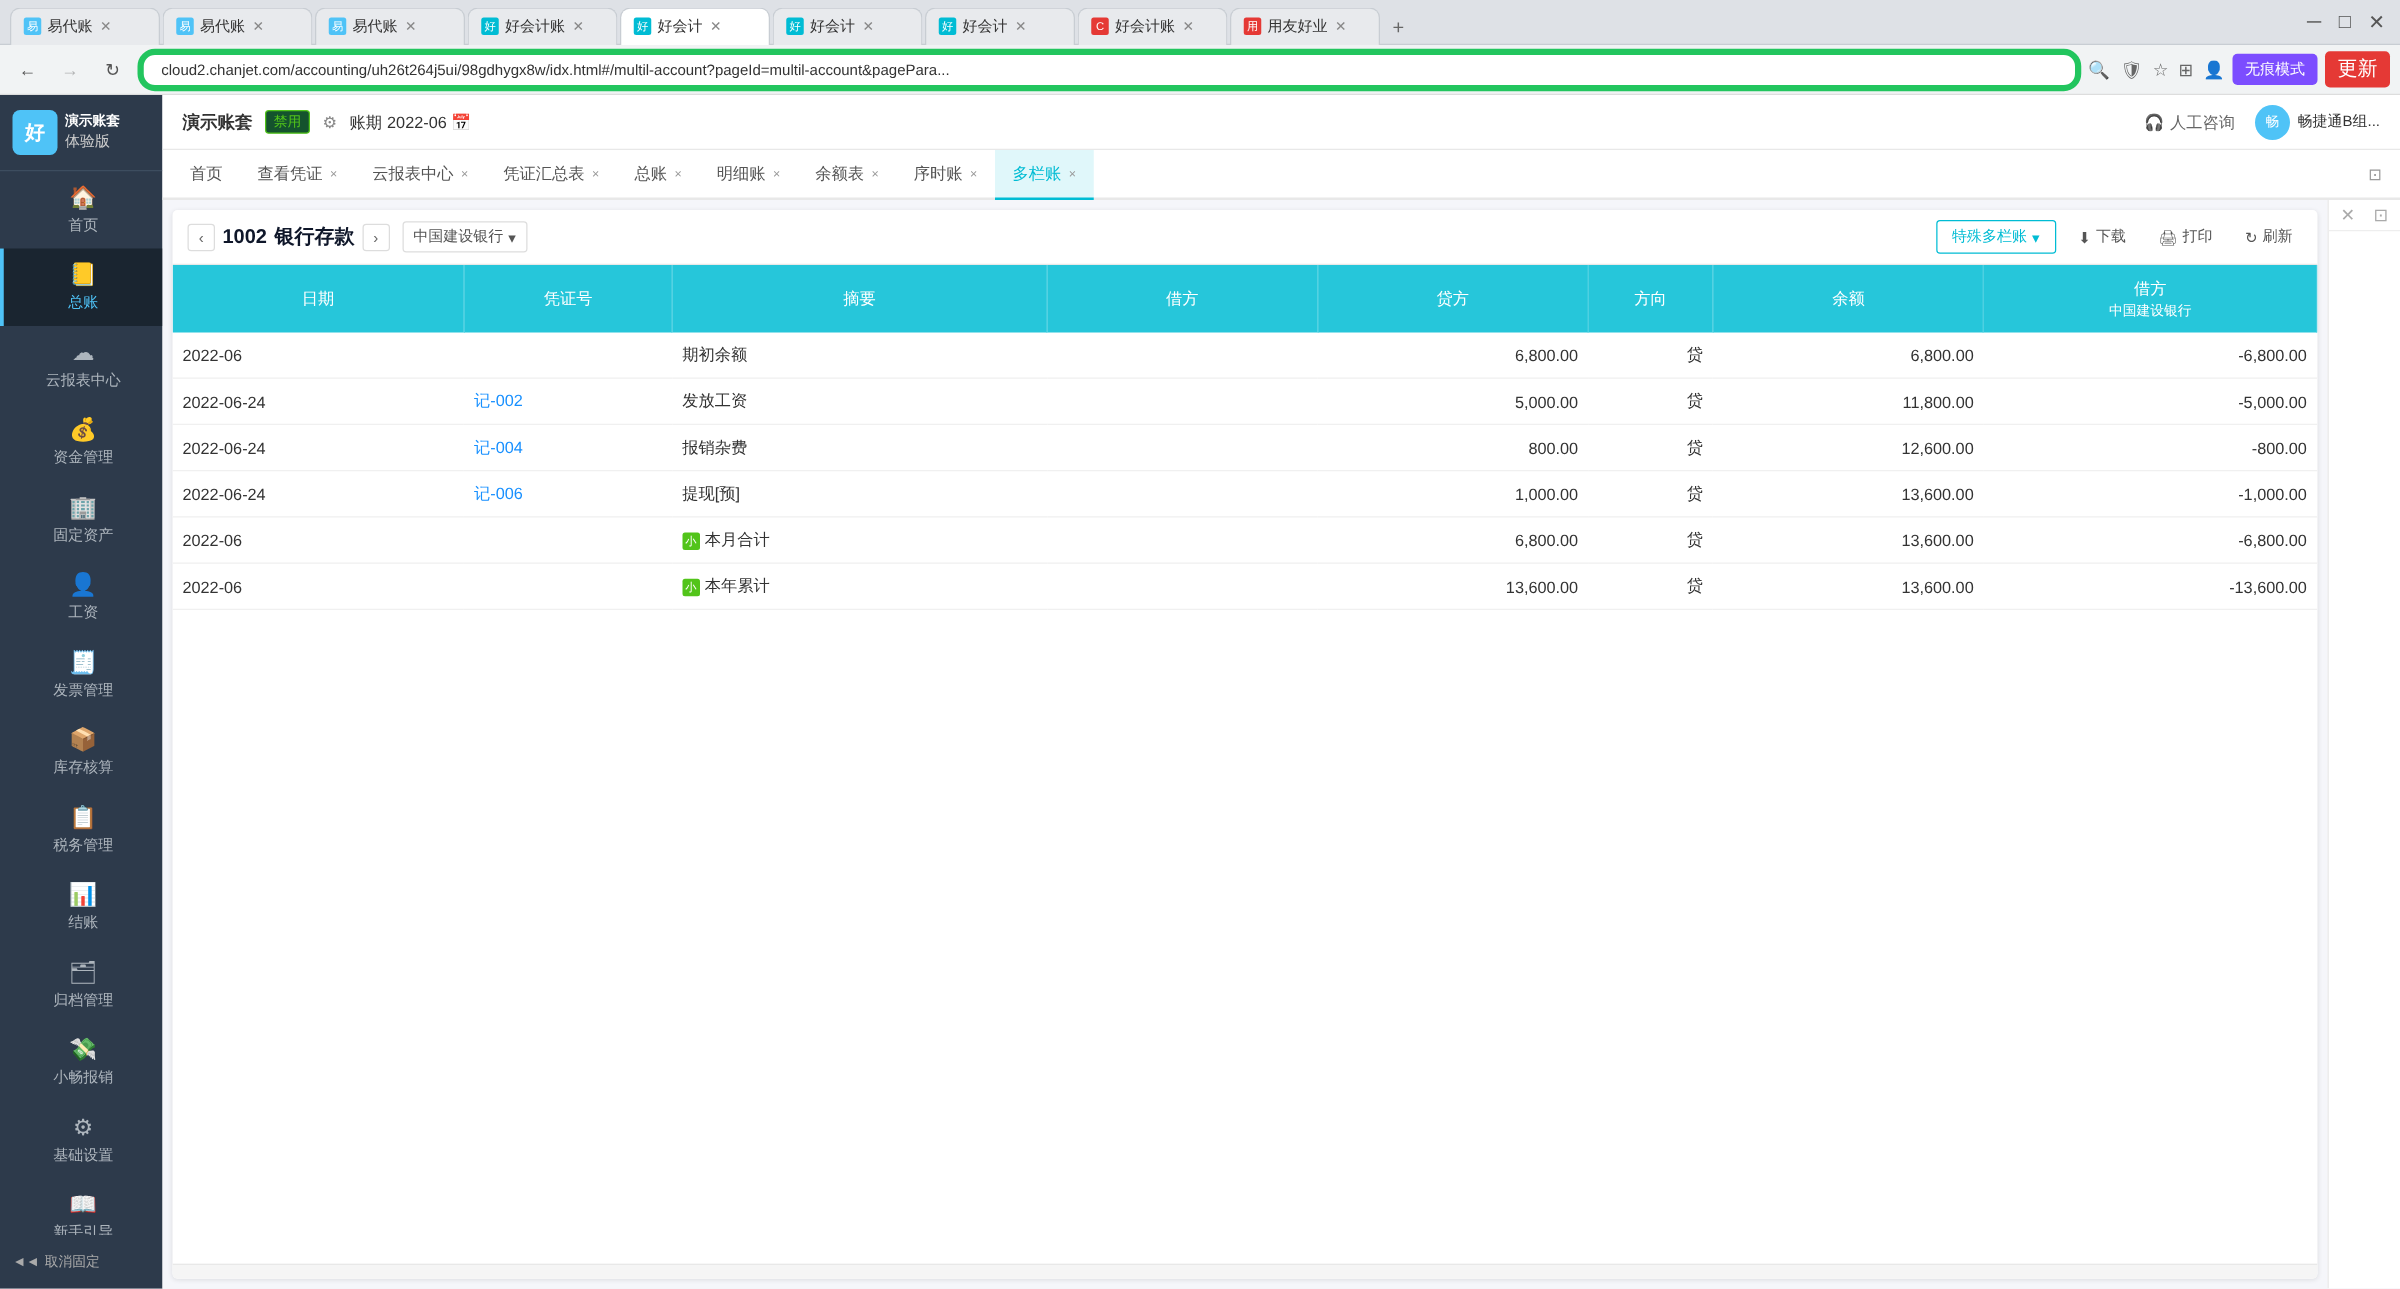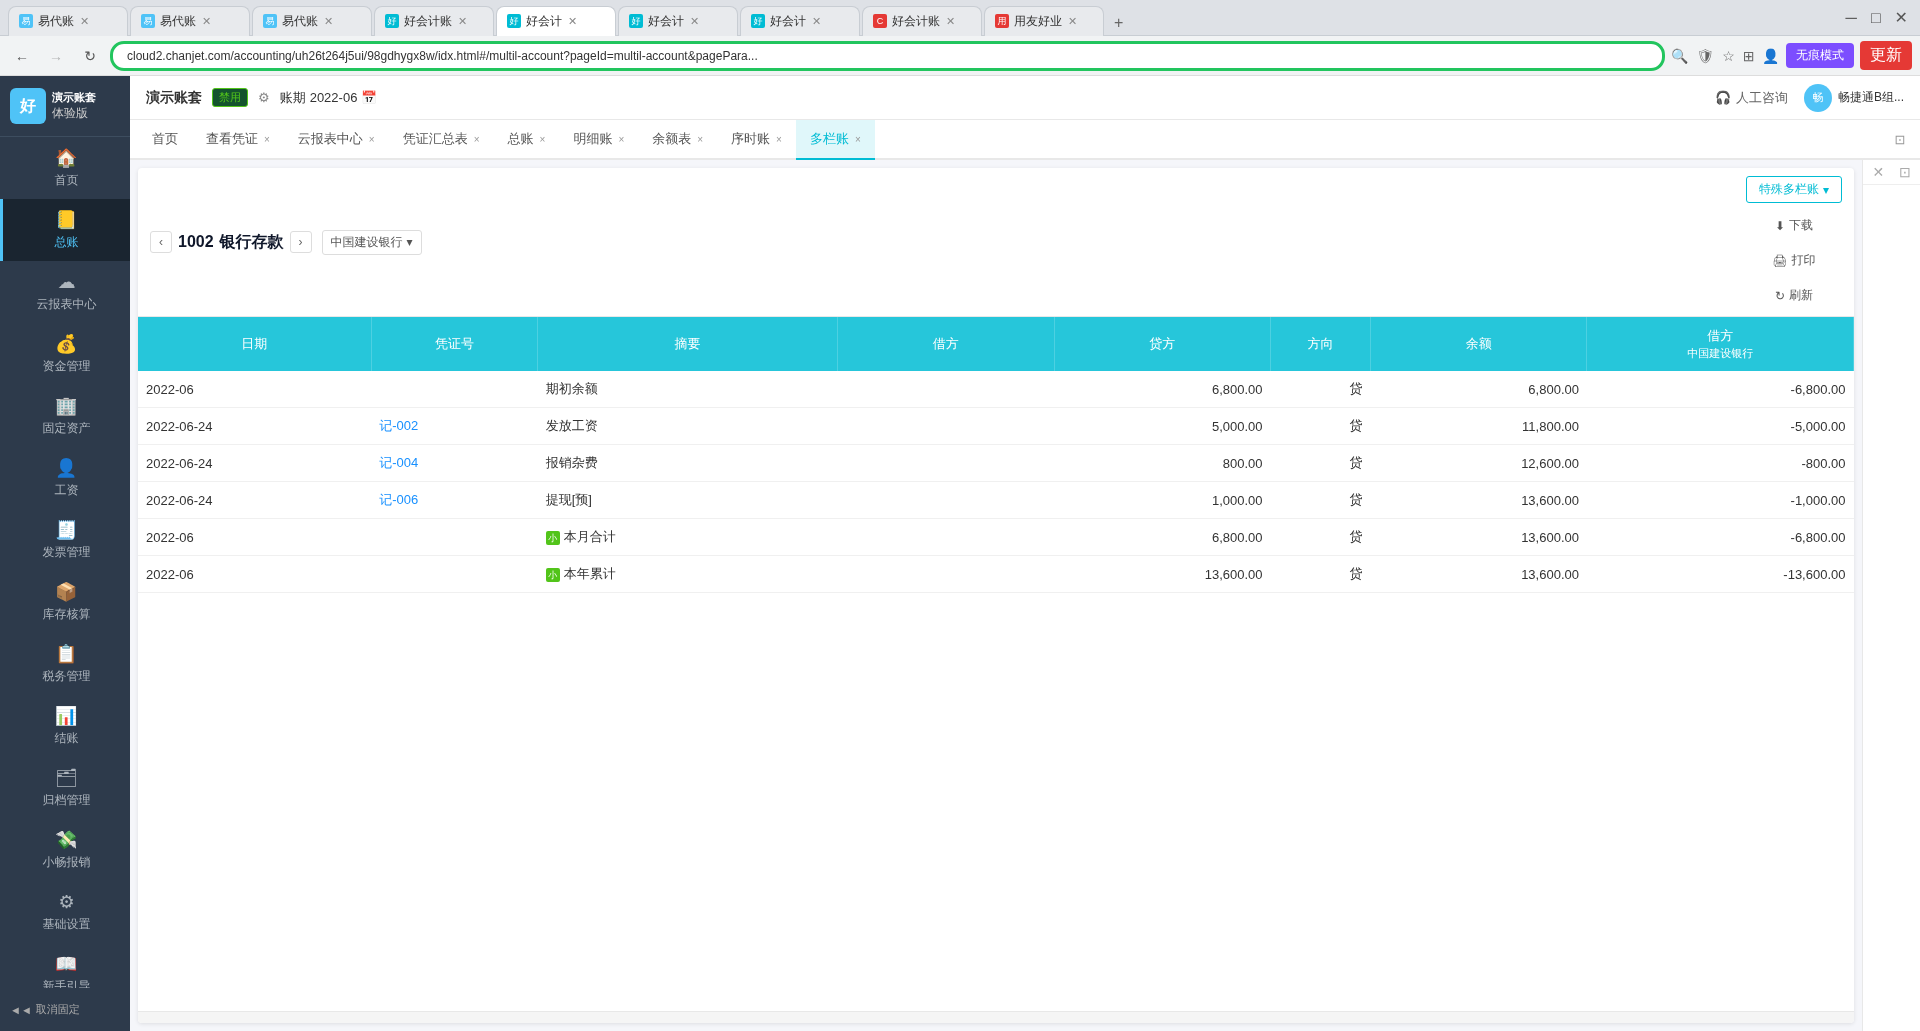--- a/index.html
+++ b/index.html
@@ -10,21 +10,21 @@
     .tab-bar { display: flex; align-items: flex-end; height: 36px; flex: 1; overflow: hidden; }
     .tab { display: flex; align-items: center; padding: 0 10px; height: 30px; background: #e8eaed; border-radius: 8px 8px 0 0; font-size: 12px; color: #333; cursor: pointer; margin-right: 2px; white-space: nowrap; border: 1px solid #c8cdd3; border-bottom: none; min-width: 120px; }
     .tab.active { background: #fff; z-index: 1; }
     .tab-favicon { width: 14px; height: 14px; margin-right: 5px; border-radius: 2px; display: inline-block; }
     .tab-close { margin-left: 6px; color: #888; font-size: 11px; cursor: pointer; }
     .new-tab-btn { padding: 4px 8px; color: #666; font-size: 16px; cursor: pointer; }
 
     
     .address-bar-row { background: #f1f3f4; height: 40px; display: flex; align-items: center; padding: 0 8px; gap: 6px; border-bottom: 1px solid #ddd; }
     .nav-btn { width: 28px; height: 28px; display: flex; align-items: center; justify-content: center; border-radius: 50%; cursor: pointer; color: #555; font-size: 14px; }
-    .address-input { flex: 1; height: 28px; background: #fff; border: 3px solid #22c55e; border-radius: 14px; padding: 12px 14px; font-size: 12px; color: #333; outline: none; }
+    .address-input { flex: 1; height: 28px; background: #fff; border: 5px solid #22c55e; border-radius: 14px; padding: 12px 14px; font-size: 12px; color: #333; outline: none; }
     .address-icons { display: flex; align-items: center; gap: 8px; color: #666; font-size: 14px; }
     .wuhen-btn { background: #7c4dff; color: white; padding: 4px 10px; border-radius: 4px; font-size: 12px; cursor: pointer; }
     .update-btn { background: #e53935; color: white; padding: 4px 10px; border-radius: 4px; font-size: 16px; cursor: pointer; }
 
     
     .app-layout { display: flex; height: calc(1031px - 76px); }
 
     
     .sidebar { width: 130px; background: #2d3a4b; color: #fff; display: flex; flex-direction: column; flex-shrink: 0; }
     .sidebar-logo { padding: 12px 10px; border-bottom: 1px solid #3d4d5f; display: flex; align-items: center; gap: 6px; }
@@ -55,21 +55,21 @@
     .nav-tab-close { margin-left: 6px; color: #999; font-size: 10px; }
     .tab-nav-collapse { margin-left: auto; width: 24px; height: 24px; display: flex; align-items: center; justify-content: center; cursor: pointer; color: #999; }
     .ledger-area { flex: 1; overflow: hidden; display: flex; flex-direction: column; background: #fff; margin: 8px; border-radius: 4px; box-shadow: 0 1px 4px rgba(0,0,0,0.1); }
 
     
     .ledger-toolbar { display: flex; align-items: center; padding: 8px 12px; border-bottom: 1px solid #e8e8e8; gap: 10px; }
     .account-nav { display: flex; align-items: center; gap: 6px; }
     .nav-arrow { width: 22px; height: 22px; border: 1px solid #ddd; border-radius: 3px; display: flex; align-items: center; justify-content: center; cursor: pointer; color: #666; font-size: 12px; }
     .account-label { font-size: 16px; color: #0f172a; font-weight: bold; }
     .filter-select { display: flex; align-items: center; gap: 4px; border: 1px solid #ddd; border-radius: 3px; padding: 3px 8px; font-size: 12px; color: #555; cursor: pointer; }
-    .toolbar-right { margin-left: auto; display: flex; align-items: center; gap: 10px; flex-direction: column; }
+    .toolbar-right { margin-left: auto; display: flex; align-items: center; gap: 10px; }
     .special-btn { border: 1px solid #00bcd4; color: #00bcd4; padding: 4px 12px; border-radius: 3px; font-size: 12px; cursor: pointer; display: flex; align-items: center; gap: 4px; }
     .action-btn { display: flex; align-items: center; gap: 4px; color: #555; font-size: 12px; cursor: pointer; padding: 4px 8px; }
 
     
     .ledger-table { flex: 1; overflow-y: auto; }
     table { width: 100%; border-collapse: collapse; }
     thead tr { background: #26c6da; color: #fff; }
     thead th { padding: 10px 8px; text-align: center; font-size: 13px; font-weight: normal; border-right: 1px solid #4dd0e1; white-space: nowrap; }
     tbody tr { border-bottom: 1px solid #f0f0f0; }
     tbody td { padding: 9px 8px; font-size: 13px; color: #333; text-align: center; }

